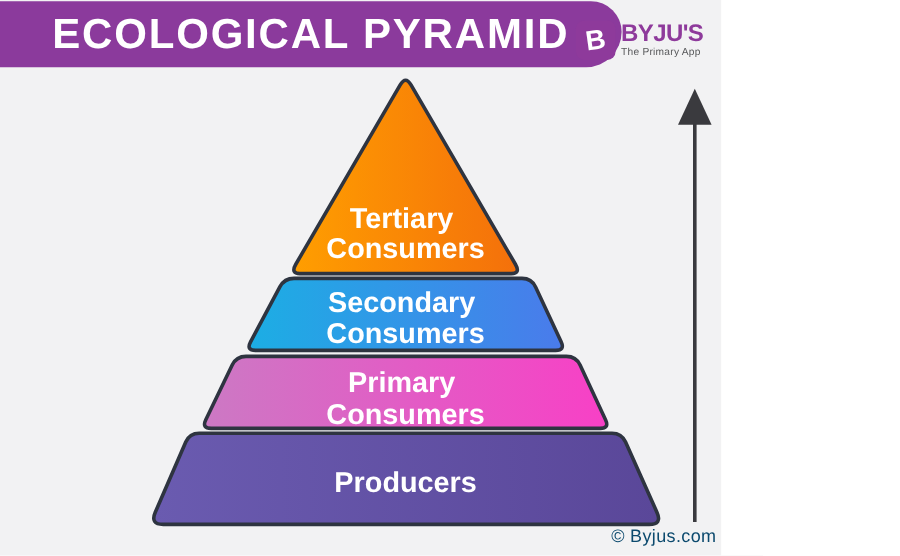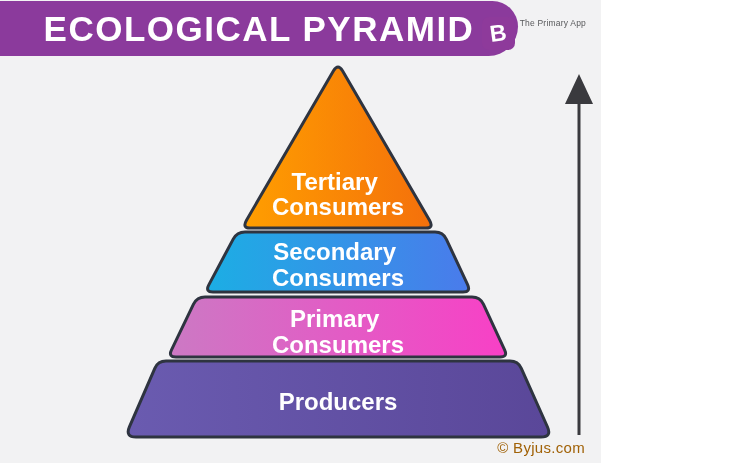--- a/index.html
+++ b/index.html
@@ -59,38 +59,39 @@
   }
   .arrow-label{
     fill:#3A3A3E;
     font-family:"Liberation Sans",sans-serif;
     font-weight:bold;
     font-size:23px;
     text-anchor:middle;
   }
   
   .copyright{
-    position:absolute;right:16px;bottom:7px;
-    color:#a16207;font-size:15px;letter-spacing:0.3px;margin-left:25px;
+    position:absolute;right:4px;bottom:7px;
+    color:#0c4a6e;font-size:15px;letter-spacing:0.3px;margin-left:25px;
   }
 </style>
 </head>
 <body>
 
 <div class="stage">
 
   <div class="banner">
     <span class="banner-title">ECOLOGICAL PYRAMID</span>
   </div>
 
   <div class="logo">
     <div class="logo-mark">
       <span class="logo-b">B</span>
     </div>
     <div class="logo-text">
+      <div class="logo-name">BYJU'S</div>
       <div class="logo-tagline">The Primary App</div>
     </div>
   </div>
 
   <svg class="pyramid-svg" width="750" height="463" viewBox="0 0 750 463">
     <defs>
       <linearGradient id="gradL0" x1="0%" y1="0%" x2="100%" y2="0%">
         <stop offset="0%" stop-color="#FF9E00"></stop>
         <stop offset="100%" stop-color="#F4700B"></stop>
       </linearGradient>

